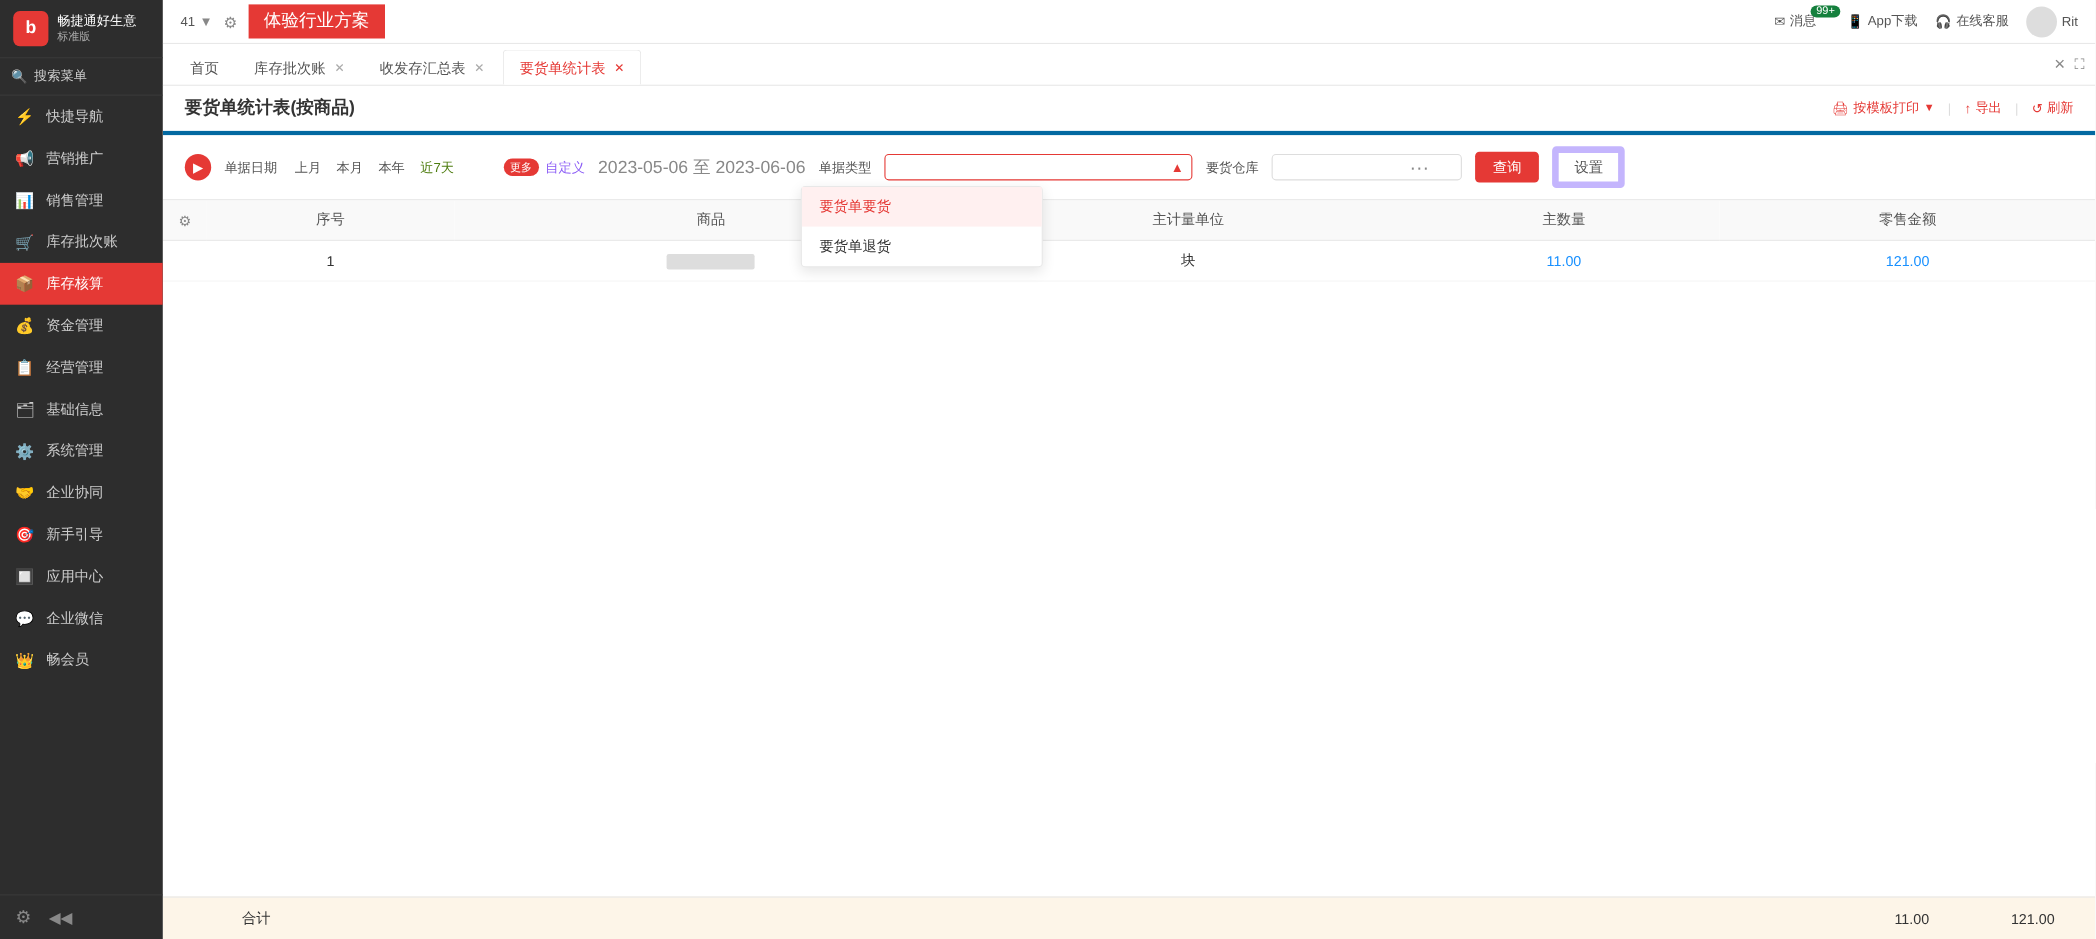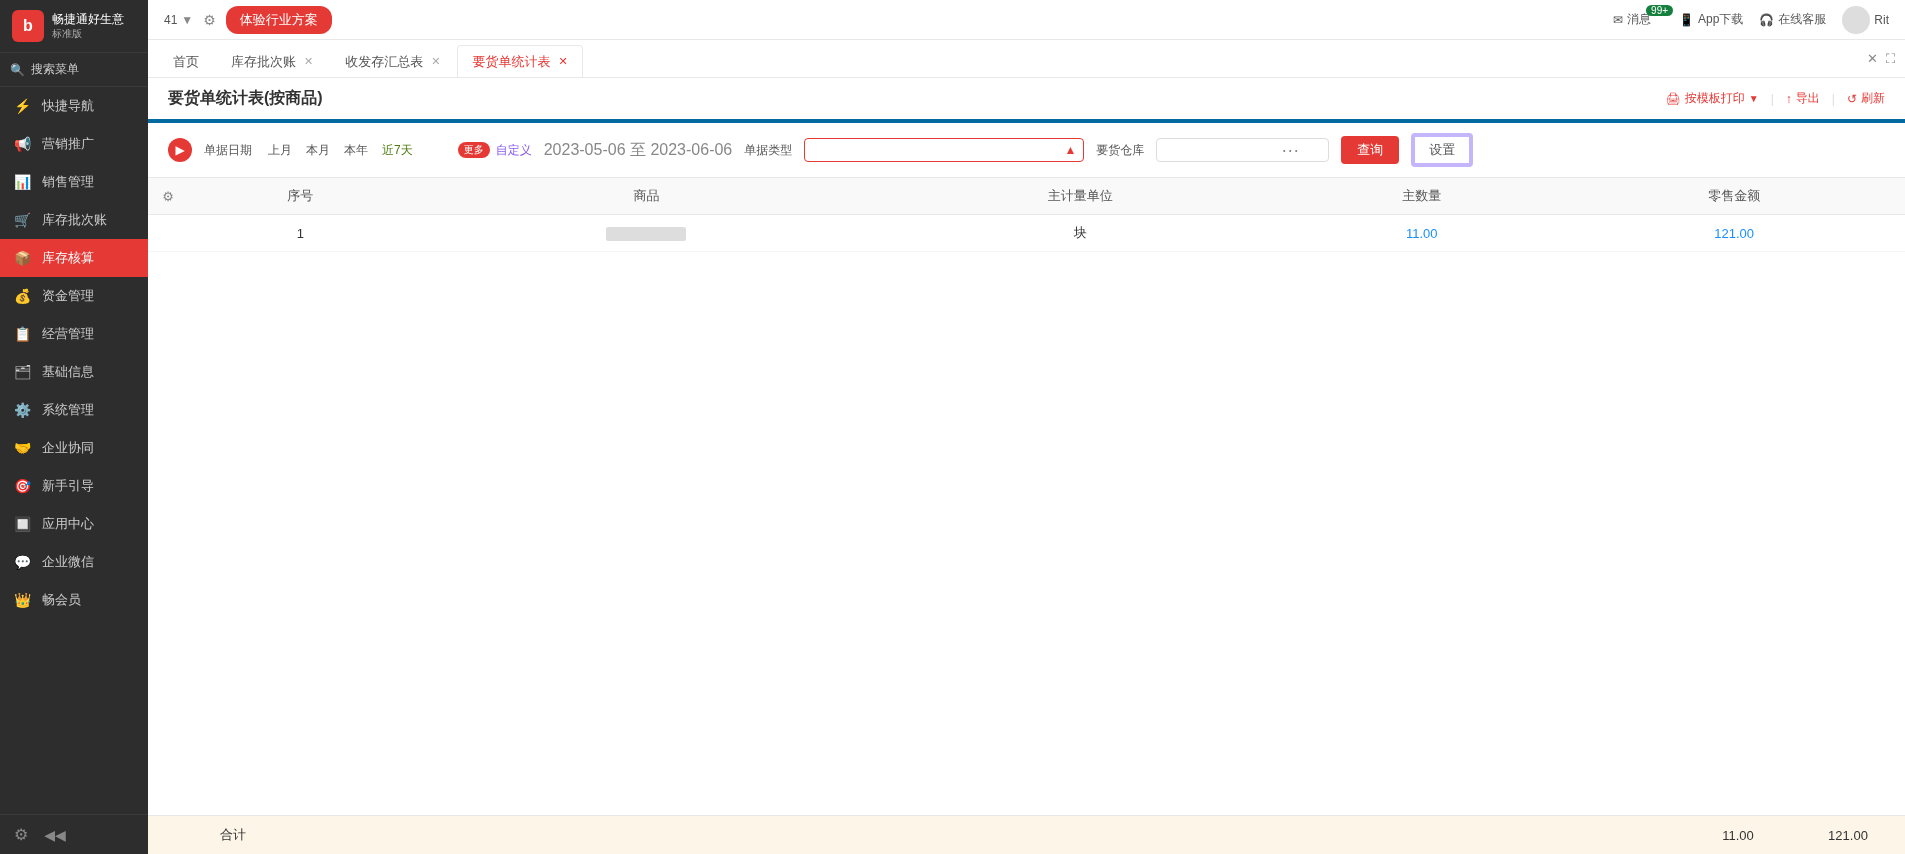--- a/index.html
+++ b/index.html
@@ -106,23 +106,23 @@
       font-size: 12px;
       color: #555;
       cursor: pointer;
     }
     .gear-icon { color: #888; cursor: pointer; font-size: 14px; }
     .trial-btn {
       background: #e53935;
       color: white;
       border: none;
       padding: 5px 14px;
-      border-radius: 12px;
-      cursor: pointer;
-      font-size: 13px;
+      border-radius: 0;
+      cursor: pointer;
+      font-size: 16px;
     }
     .top-header-right {
       display: flex;
       align-items: center;
       gap: 16px;
       font-size: 12px;
       color: #555;
     }
     .top-header-right .msg-badge {
       position: relative;
@@ -331,21 +331,21 @@
       color: white;
       border: none;
       padding: 5px 16px;
       border-radius: 4px;
       cursor: pointer;
       font-size: 13px;
     }
     .settings-btn {
       background: #fff;
       color: #555;
-      border: 4px solid #c4b5fd;
+      border: 6px solid #c4b5fd;
       padding: 4px 14px;
       border-radius: 4px;
       cursor: pointer;
       font-size: 13px;
     }
 
     
     .dropdown-overlay {
       position: absolute;
       top: 46px;
@@ -602,20 +602,24 @@
         <span class="filter-input-chevron">▲</span>
       </div>
       <span class="warehouse-label">要货仓库</span>
       <div style="position:relative;display:flex;align-items:center;">
         <input class="warehouse-input" type="text" value="" style="">
         <span style="position:absolute;right:30px;color:#888;font-size:18px;cursor:pointer;">···</span>
       </div>
       <button class="query-btn">查询</button>
       <button class="settings-btn">设置</button>
 
+      <div class="dropdown-overlay">
+        <div class="dropdown-item selected">要货单要货</div>
+        <div class="dropdown-item">要货单退货</div>
+      </div>
     </div>
 
     <div class="table-area">
       <table class="data-table">
         <thead>
           <tr>
             <th class="settings-col">
               <span class="settings-col-icon">⚙</span>
             </th>
             <th>序号</th>

